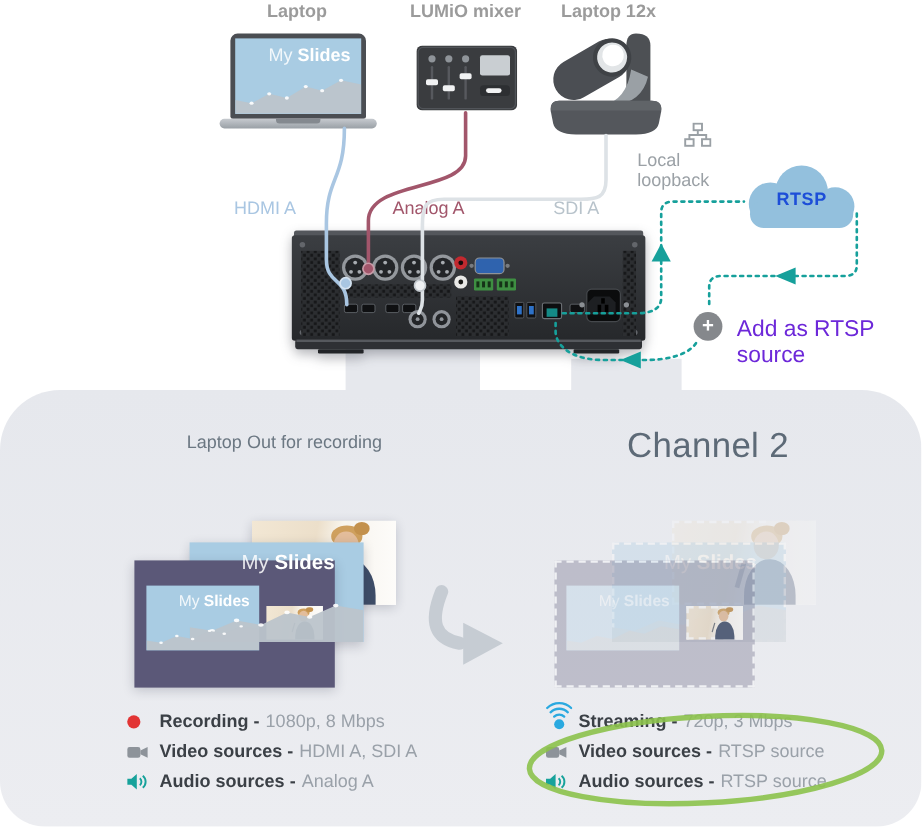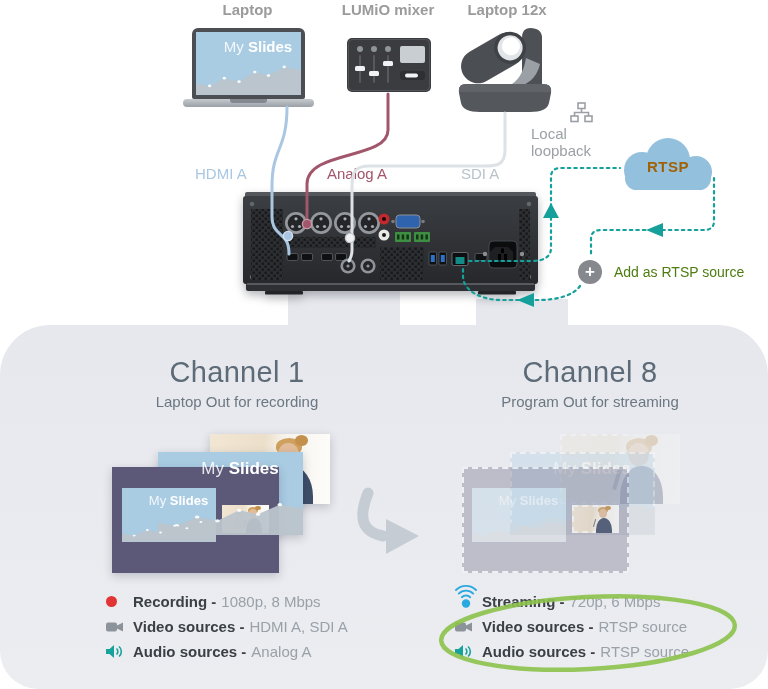--- a/index.html
+++ b/index.html
@@ -51,45 +51,43 @@
   
   .list{position:absolute;font-size:15px;z-index:5;}
   .lrow{display:flex;align-items:center;height:25px;}
   .lrow .ic{width:27px;display:flex;align-items:center;}
   .llabel{font-weight:700;color:#3b4046;}
   .lval{color:#9aa1a9;margin-left:5px;}
   .dot{width:11px;height:11px;border-radius:50%;}
 
   
   .loopback-text{position:absolute;left:531px;top:125px;width:100px;font-size:15px;line-height:17px;color:#9ba1a6;}
-  .add-label{position:absolute;left:614px;top:264px;font-size:14px;color:#4d7c0f;}
+  .add-label{position:absolute;left:614px;top:264px;font-size:19px;color:#6d28d9;}
   .plus{position:absolute;left:578px;top:260px;width:24px;height:24px;border-radius:50%;background:#85888c;
         color:#fff;font-size:17px;font-weight:700;text-align:center;line-height:23px;z-index:6;}
-  .rtsp{position:absolute;left:615px;top:158px;width:106px;text-align:center;color:#a16207;font-weight:700;font-size:15px;letter-spacing:.5px;z-index:4;}
+  .rtsp{position:absolute;left:615px;top:158px;width:106px;text-align:center;color:#1d4ed8;font-weight:700;font-size:15px;letter-spacing:.5px;z-index:4;}
 
   .device{position:absolute;left:243px;top:190px;filter:drop-shadow(0 4px 5px rgba(40,42,55,.35));z-index:3;}
   .overlay{position:absolute;left:0;top:0;z-index:40;pointer-events:none;}
   .z3{z-index:3;}
 </style>
 </head>
 <body>
 
 <div class="stage">
 
   <div class="panel"></div>
   <div class="tab" style="left:288px;top:288px;width:112px;height:42px;"></div>
   <div class="tab" style="left:476px;top:299px;width:92px;height:31px;"></div>
 
   <div class="ch-head" style="left:87px;top:356px;">
-    <div class="ch-title">Channel 1</div>
     <div class="ch-sub">Laptop Out for recording</div>
   </div>
   <div class="ch-head" style="left:440px;top:356px;">
-    <div class="ch-title">Channel 8</div>
-    <div class="ch-sub">Program Out for streaming</div>
+    <div class="ch-title">Channel 2</div>
   </div>
 
   <div class="card photo" style="left:210px;top:434px;width:120px;height:70px;font-size:7px;">
     <div class="p-wall"></div>
     <div class="p-hair"></div>
     <div class="p-bun"></div>
     <div class="p-head"></div>
     <div class="p-body"></div>
     <div class="p-mic"></div>
   </div>
@@ -212,21 +210,21 @@
           <svg width="22" height="26" viewBox="0 0 22 26" style="margin-top:-11px;">
             <circle cx="11" cy="20.5" r="4.2" fill="var(--stream-blue,#2aa9e0)"></circle>
             <g fill="none" stroke="var(--stream-blue,#2aa9e0)" stroke-width="1.9" stroke-linecap="round">
               <path d="M6.8,14.2 A6,6 0 0 1 15.2,14.2"></path>
               <path d="M3.8,10.6 A10.2,10.2 0 0 1 18.2,10.6"></path>
               <path d="M1,7 A14.2,14.2 0 0 1 21,7"></path>
             </g>
           </svg>
         </span>
       <span class="llabel">Streaming -</span>
-      <span class="lval">720p, 6 Mbps</span>
+      <span class="lval">720p, 3 Mbps</span>
     </div>
     <div class="lrow">
       <span class="ic">
           <svg width="18" height="12" viewBox="0 0 18 12">
             <rect x="0" y="1.5" width="11" height="9" rx="2" fill="#8d939a"></rect>
             <polygon points="11,4.5 17,1.5 17,10.5 11,7.5" fill="#8d939a"></polygon>
           </svg>
         </span>
       <span class="llabel">Video sources -</span>
       <span class="lval">RTSP source</span>

